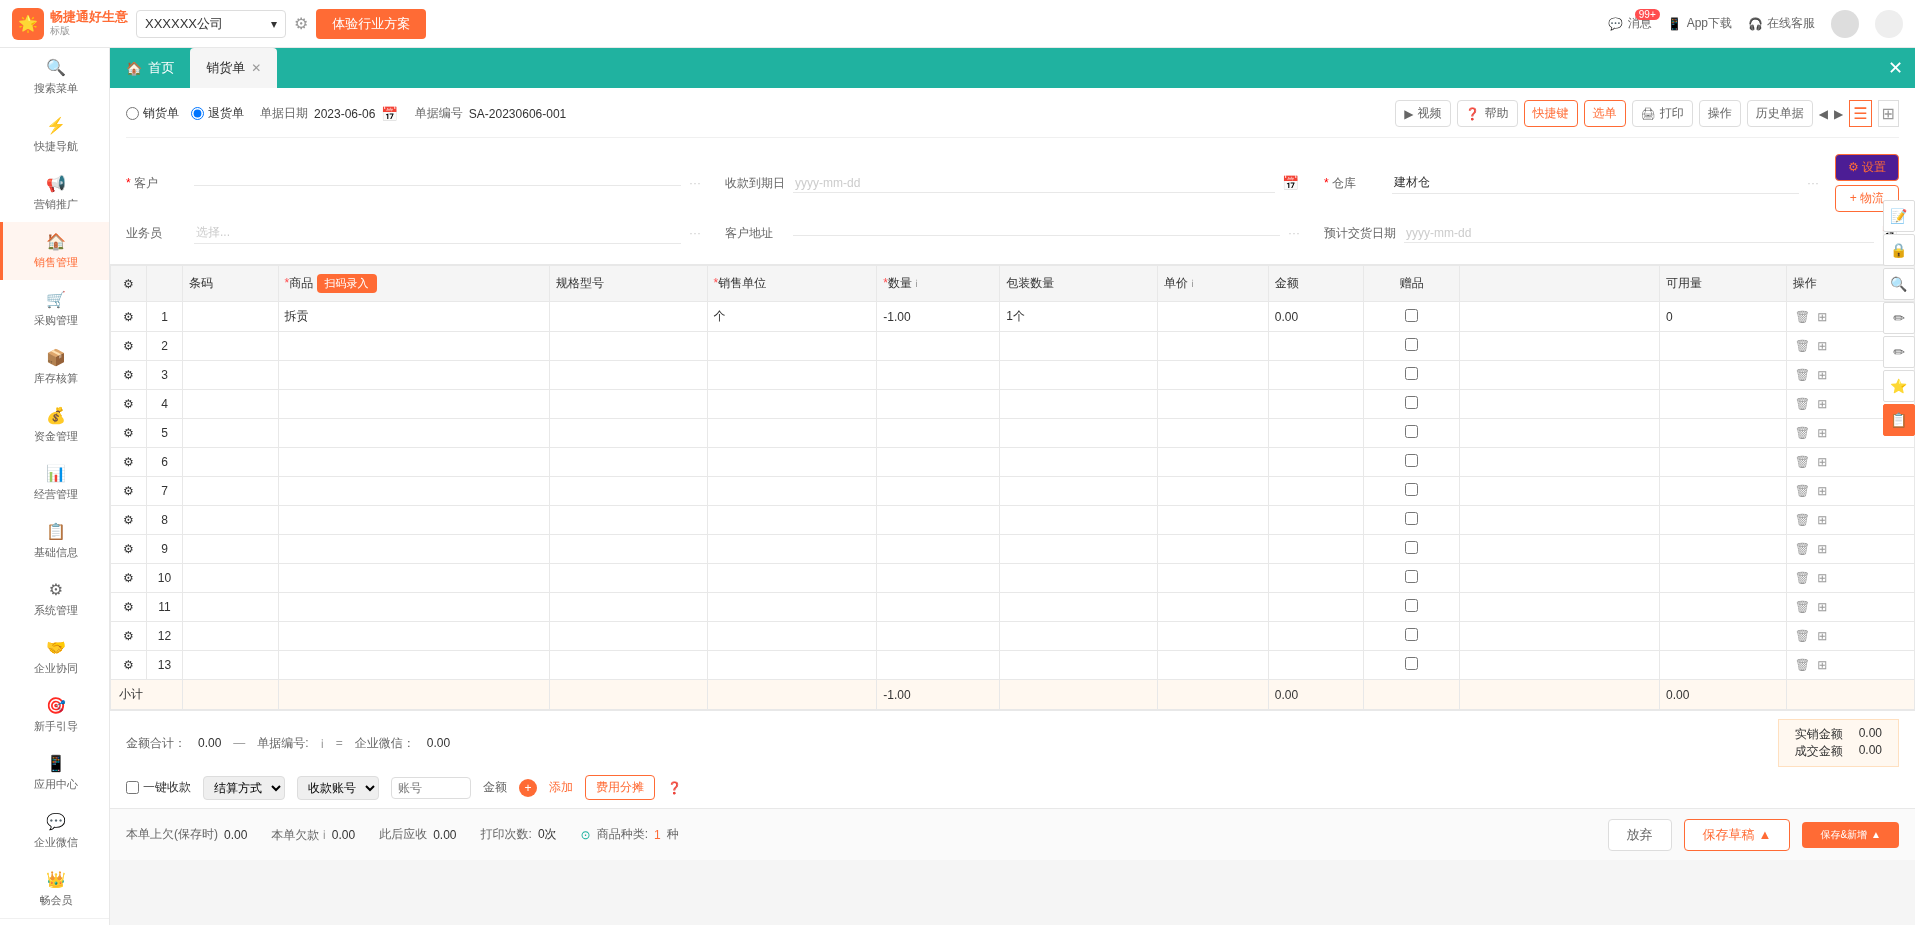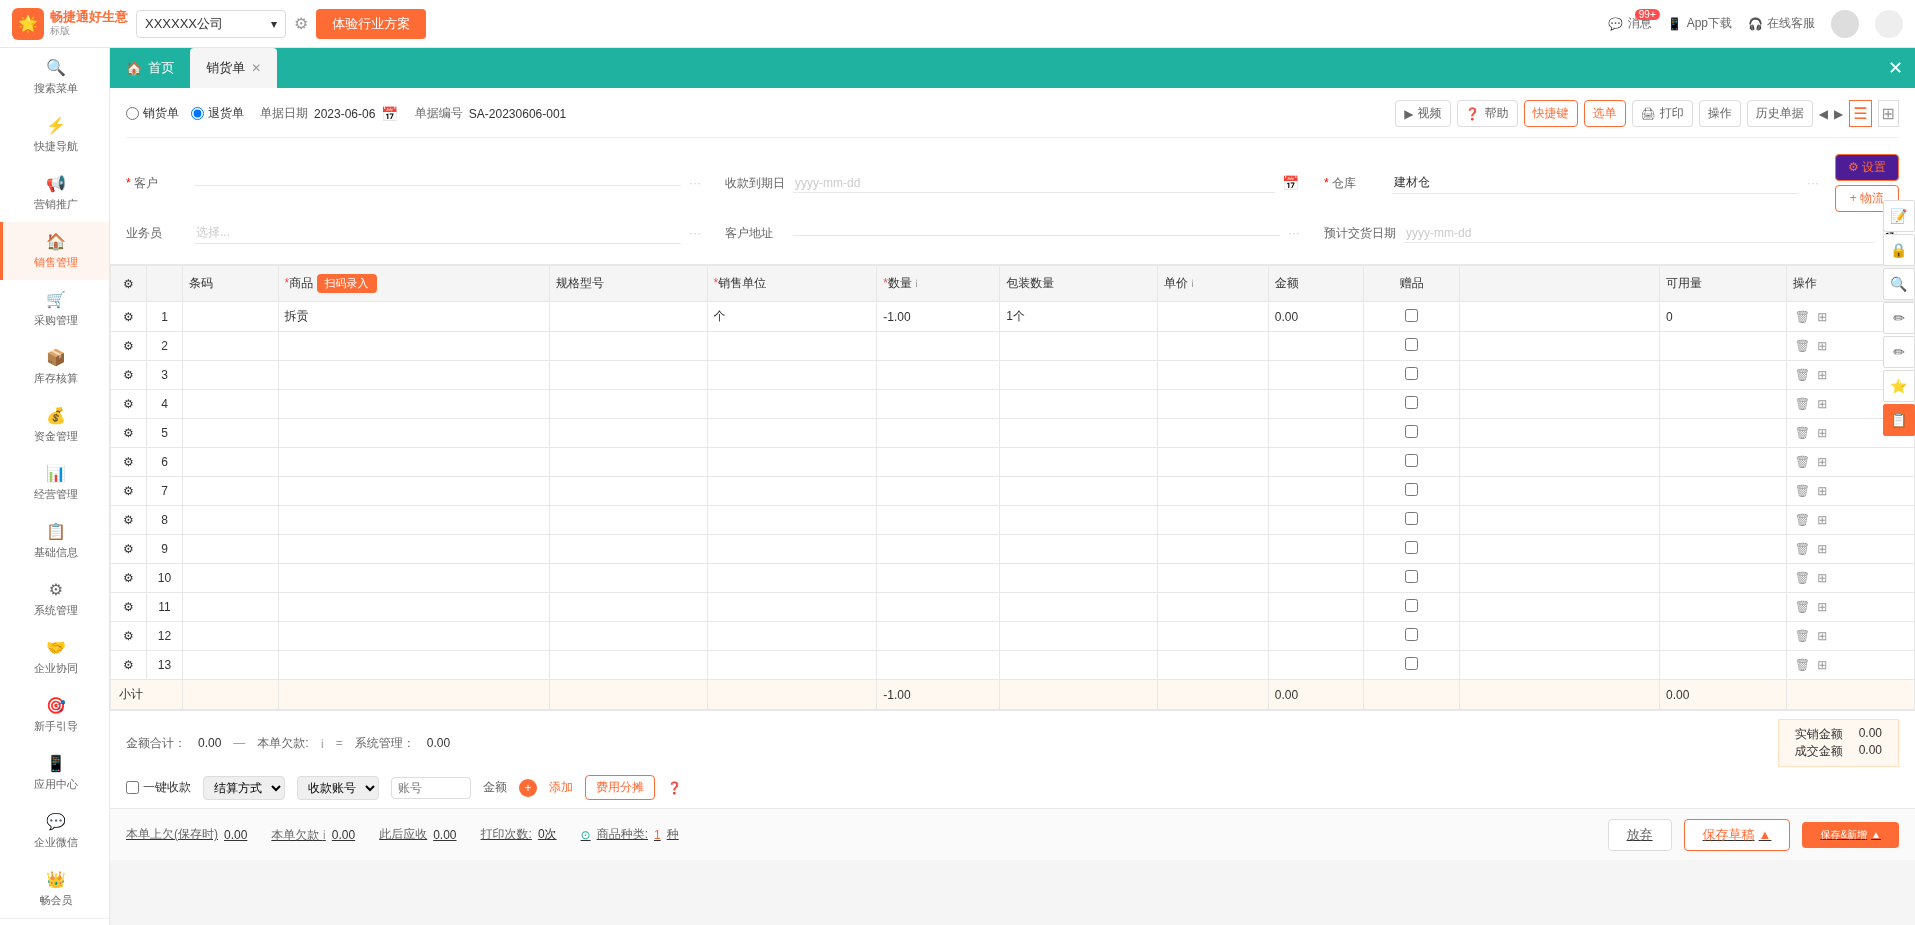--- a/index.html
+++ b/index.html
@@ -70,21 +70,21 @@
     
     .footer-area { background: white; border-top: 1px solid #e8e8e8; padding: 8px 16px; }
     .footer-row1 { display: flex; align-items: center; gap: 12px; margin-bottom: 8px; }
     .footer-row2 { display: flex; align-items: center; gap: 12px; }
     .footer-checkbox { display: flex; align-items: center; gap: 4px; }
     .footer-select { border: 1px solid #ddd; border-radius: 4px; padding: 3px 6px; font-size: 12px; }
     .add-btn { background: #ff6b35; color: white; border: none; border-radius: 50%; width: 18px; height: 18px; display: inline-flex; align-items: center; justify-content: center; cursor: pointer; font-size: 12px; }
     .expense-btn { border: 1px solid #ff6b35; color: #ff6b35; background: #fff; border-radius: 4px; padding: 3px 10px; cursor: pointer; font-size: 12px; }
 
     
-    .bottom-bar { height: 52px; background: #fafafa; border-top: 1px solid #e8e8e8; display: flex; align-items: center; padding: 0 16px; gap: 24px; flex-shrink: 0; text-decoration: underline; }
+    .bottom-bar { height: 52px; background: #fafafa; border-top: 1px solid #e8e8e8; display: flex; align-items: center; padding: 0 16px; gap: 24px; flex-shrink: 0; }
     .bottom-info { display: flex; align-items: center; gap: 6px; font-size: 12px; color: #666; }
     .bottom-info-val { color: #333; }
     .bottom-btns { margin-left: auto; display: flex; align-items: center; gap: 12px; }
     .btn-discard { border: 1px solid #ddd; background: #fff; color: #666; border-radius: 4px; padding: 6px 18px; cursor: pointer; font-size: 13px; }
     .btn-save-draft { border: 1px solid #ff6b35; background: #fff; color: #ff6b35; border-radius: 4px; padding: 6px 18px; cursor: pointer; font-size: 13px; display: flex; align-items: center; gap: 4px; }
     .btn-save-new { background: #ff6b35; color: white; border: none; border-radius: 4px; padding: 6px 18px; cursor: pointer; font-size: 10px; display: flex; align-items: center; gap: 4px; }
 
     
     .right-float { position: fixed; right: 0; top: 200px; display: flex; flex-direction: column; gap: 2px; z-index: 100; }
     .float-btn { width: 32px; height: 32px; background: white; border: 1px solid #ddd; display: flex; align-items: center; justify-content: center; cursor: pointer; color: #666; font-size: 14px; border-radius: 2px; }
@@ -616,24 +616,24 @@
               </tr>
             </tfoot>
           </table>
         </div>
 
         <div class="footer-area">
           <div class="footer-row1">
             <span style="color:#666;">金额合计：</span>
             <span style="color:#333;">0.00</span>
             <span style="color:#999;">—</span>
-            <span style="color:#666;">本单欠款:</span>
+            <span style="color:#666;">单据编号:</span>
             <span style="color:#999;font-size:12px;">ℹ</span>
             <span style="color:#999;">=</span>
-            <span style="color:#666;">系统管理：</span>
+            <span style="color:#666;">企业微信：</span>
             <span style="color:#333;font-weight:500;">0.00</span>
             <div style="margin-left:auto;background:#fff8f0;border:1px solid #ffe0c0;padding:6px 16px;font-size:12px;">
               <div style="display:flex;gap:16px;">
                 <span>实销金额</span>
                 <span>0.00</span>
               </div>
               <div style="display:flex;gap:16px;text-align:right;">
                 <span>成交金额</span>
                 <span>0.00</span>
               </div>

